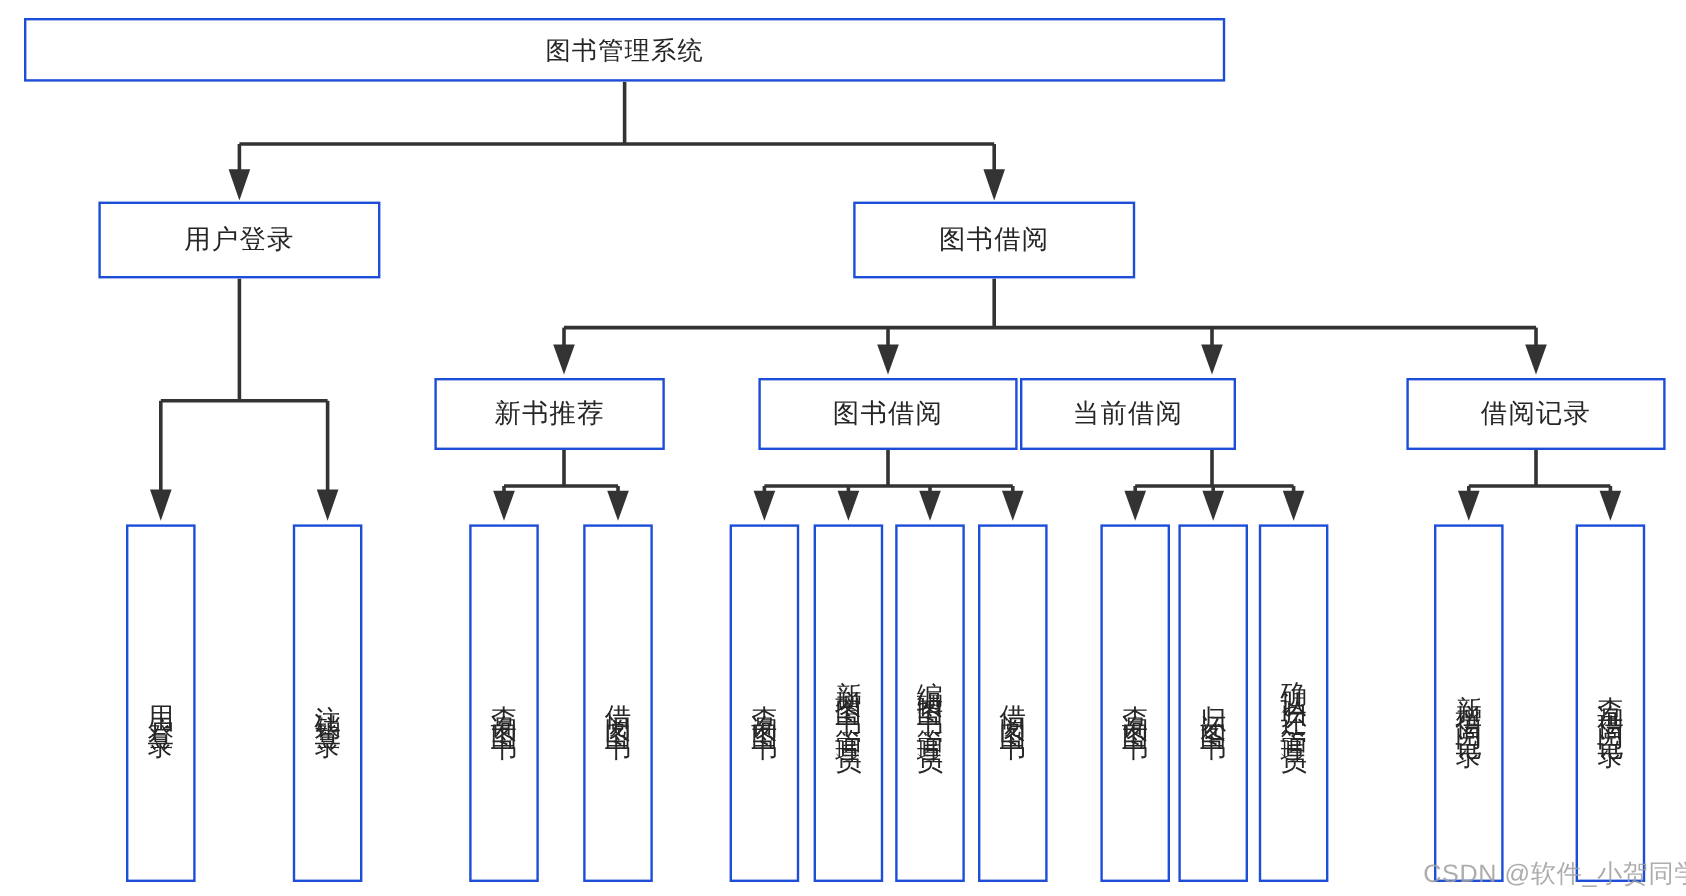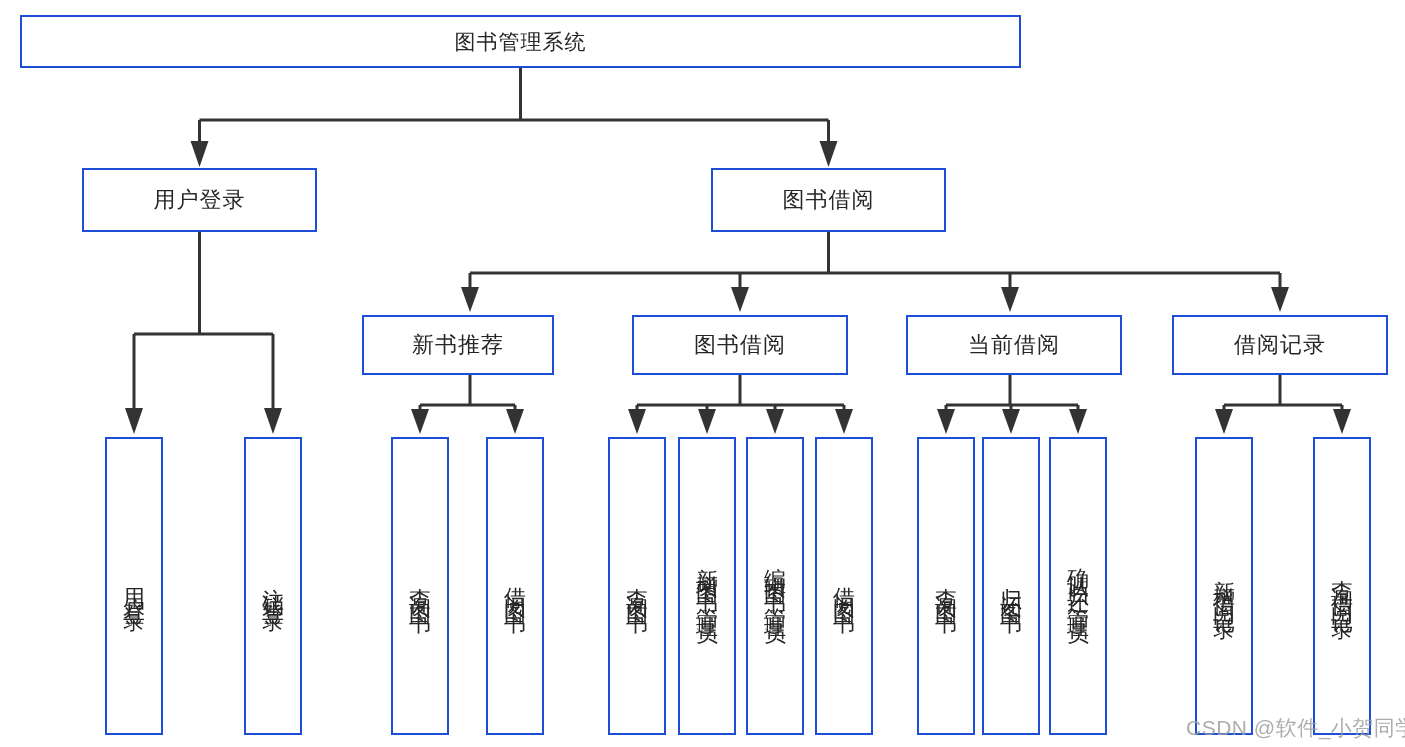--- a/index.html
+++ b/index.html
@@ -102,21 +102,21 @@
     </g>
   </svg>
 
   <div class="node root" style="left:20px;top:15px;width:1001px;height:53px;">图书管理系统</div>
 
   <div class="node" style="left:82px;top:168px;width:235px;height:64px;">用户登录</div>
   <div class="node" style="left:711px;top:168px;width:235px;height:64px;">图书借阅</div>
 
   <div class="node" style="left:362px;top:315px;width:192px;height:60px;">新书推荐</div>
   <div class="node" style="left:632px;top:315px;width:216px;height:60px;">图书借阅</div>
-  <div class="node" style="left:906px;top:315px;width:216px;height:60px;">当前借阅</div>
+  <div class="node" style="left:850px;top:315px;width:180px;height:60px;">当前借阅</div>
   <div class="node" style="left:1172px;top:315px;width:216px;height:60px;">借阅记录</div>
 
   <div class="node leaf" style="left:105px;">
     <span class="vtext">用户登录</span>
   </div>
   <div class="node leaf" style="left:244px;">
     <span class="vtext">注销登录</span>
   </div>
 
   <div class="node leaf" style="left:391px;">

